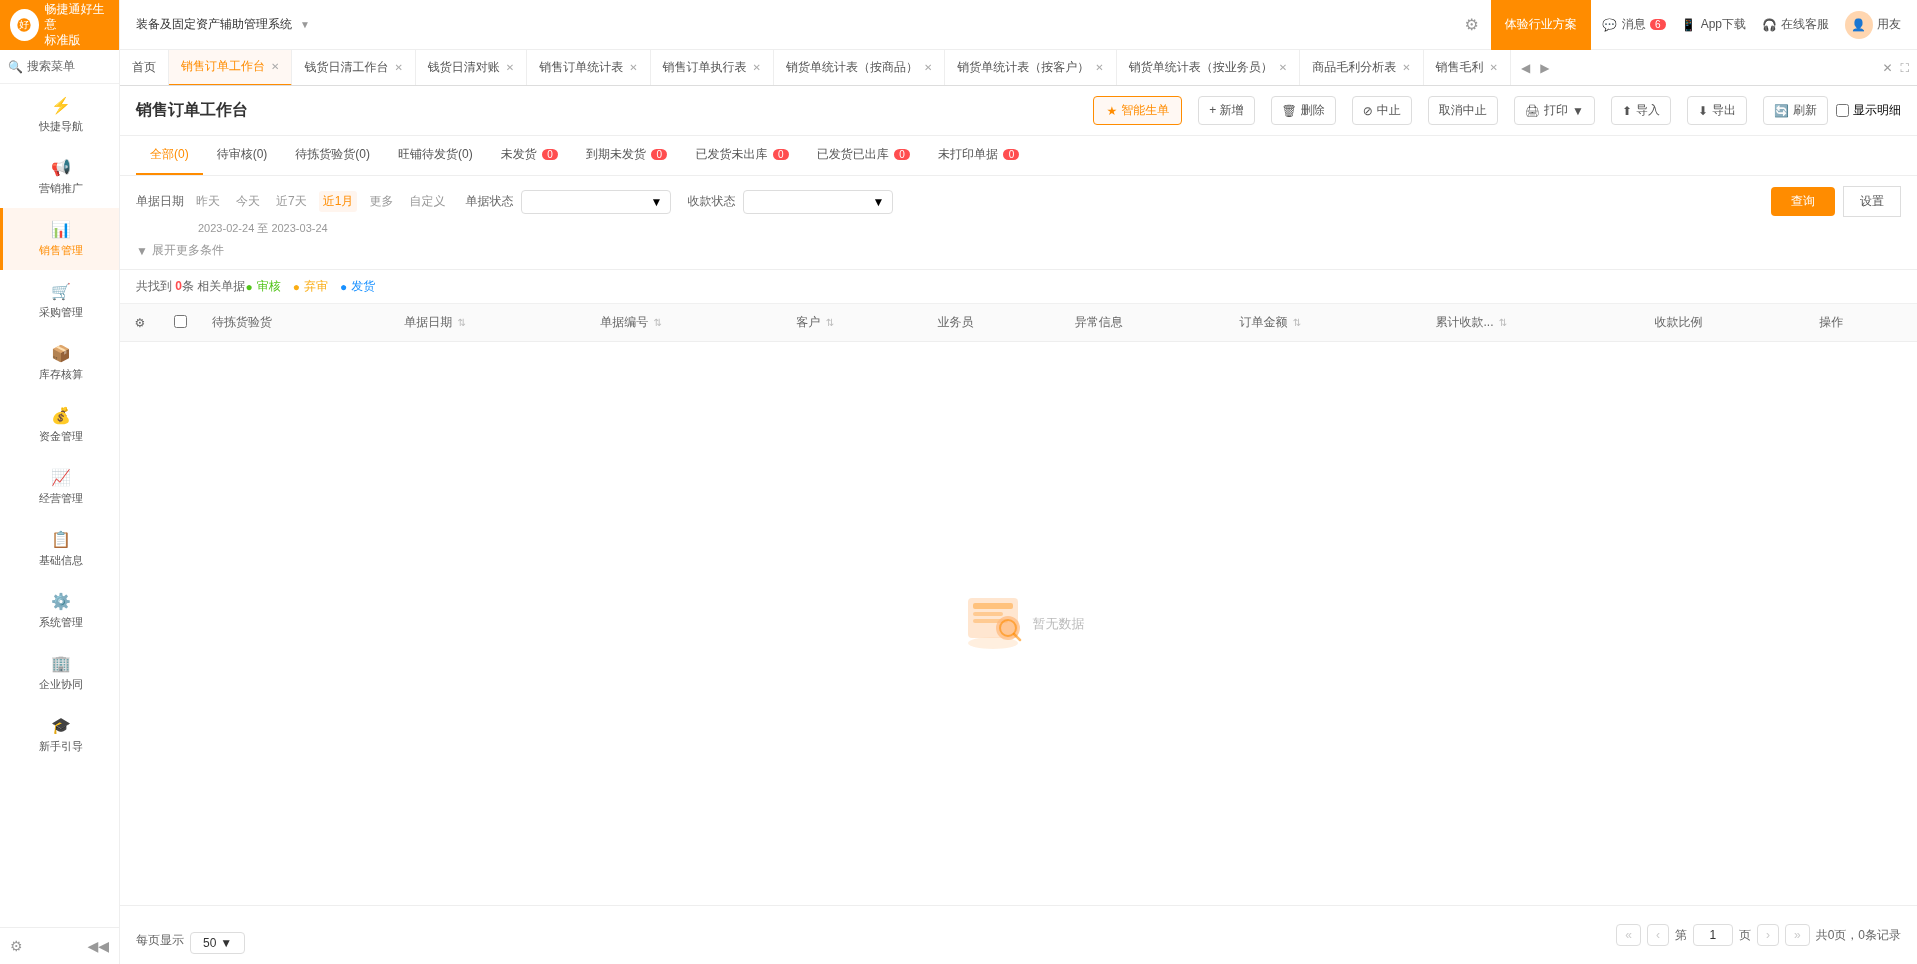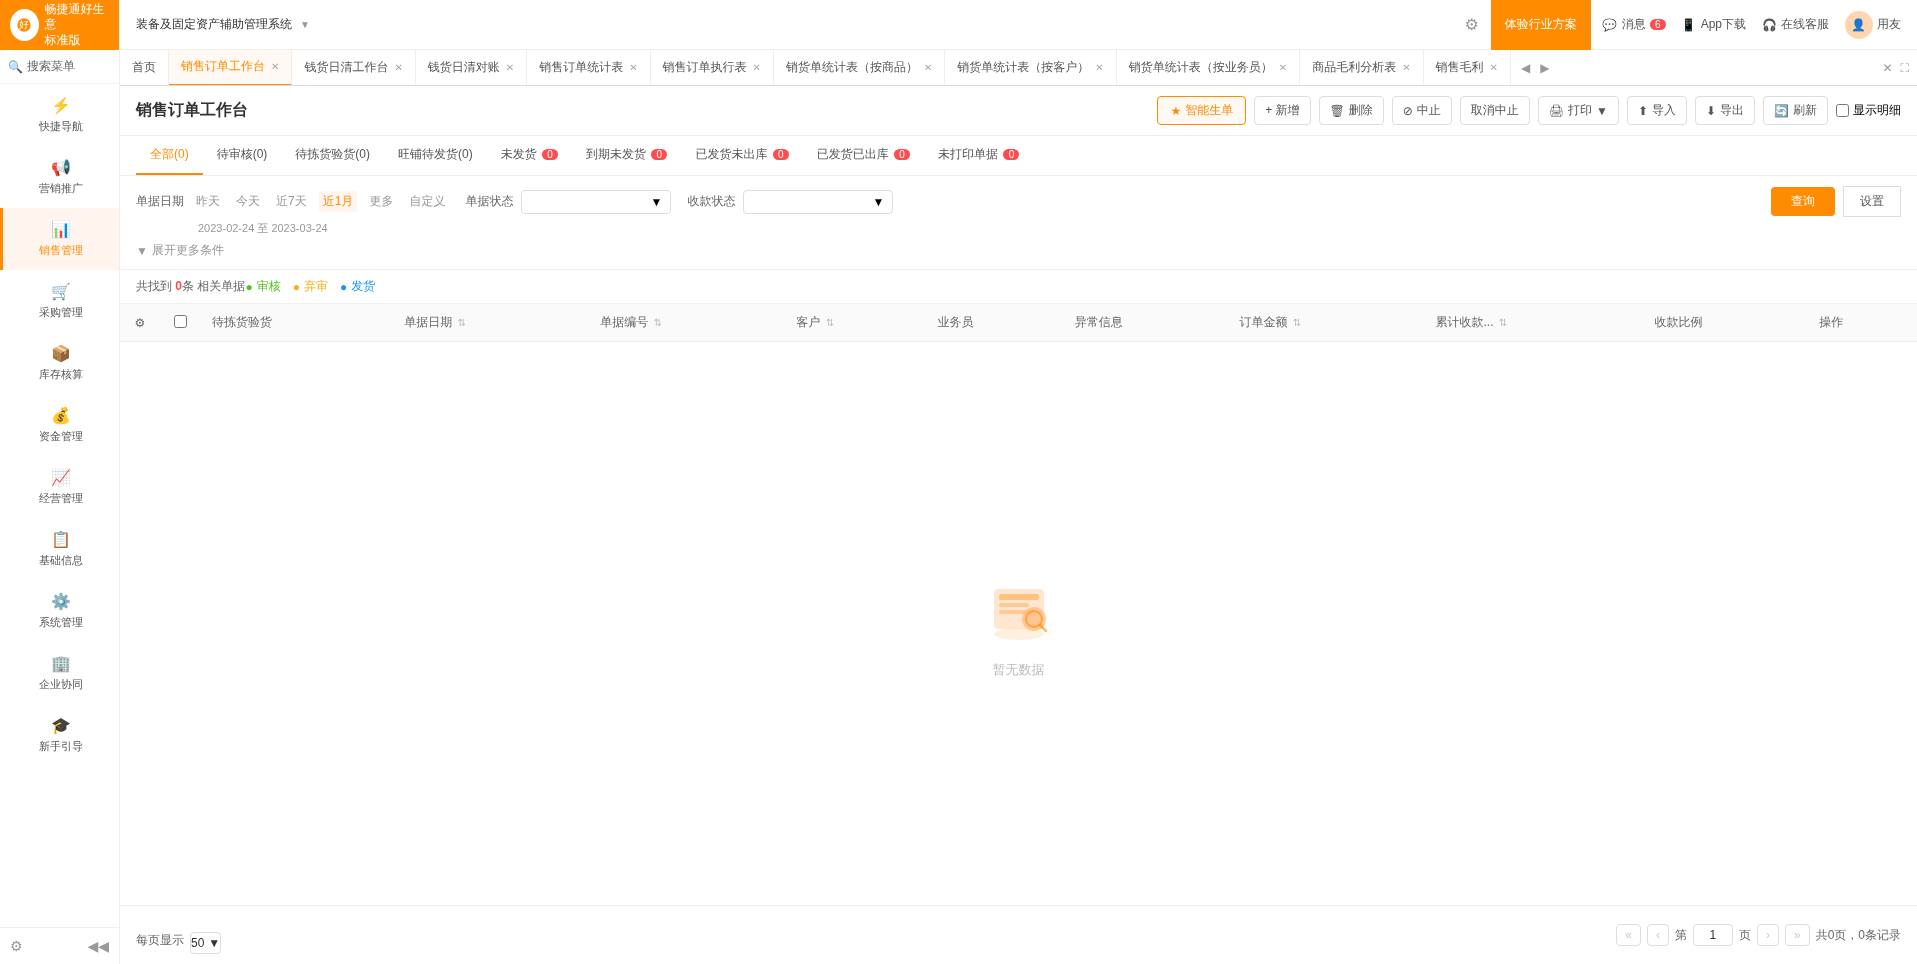--- a/index.html
+++ b/index.html
@@ -45,21 +45,21 @@
     .tabbar-actions { display: flex; align-items: center; gap: 4px; padding: 0 6px; flex-shrink: 0; margin-left: auto; }
     .tabbar-action-btn { color: #999; cursor: pointer; padding: 2px; }
 
     
     .content { flex: 1; display: flex; flex-direction: column; overflow: hidden; background: #f5f5f5; padding: 0; }
 
     
     .page-header { background: #fff; padding: 10px 16px; display: flex; align-items: center; justify-content: space-between; border-bottom: 1px solid #eee; }
     .page-title { font-size: 16px; font-weight: 600; color: #333; }
     .page-actions { display: flex; align-items: center; gap: 8px; }
-    .action-btn { display: flex; align-items: center; gap: 4px; padding: 5px 10px; border: 1px solid #ddd; border-radius: 4px; cursor: pointer; background: #fff; color: #555; font-size: 12px; }
+    .action-btn { display: flex; align-items: center; gap: 4px; padding: 5px 10px; border: 1px solid #ddd; border-radius: 4px; cursor: pointer; background: #fff; color: #555; font-size: 12px; margin-left: 8px; }
     .smart-btn { background: #fff8f3; border: 1px solid #ff8c00; color: #ff8c00; border-radius: 4px; padding: 5px 12px; cursor: pointer; display: flex; align-items: center; gap: 4px; font-size: 12px; }
 
     
     .sub-tabs { background: #fff; padding: 0 16px; display: flex; align-items: center; gap: 0; border-bottom: 1px solid #eee; }
     .sub-tab { padding: 10px 14px; cursor: pointer; color: #555; font-size: 12px; border-bottom: 2px solid transparent; white-space: nowrap; }
     .sub-tab.active { color: #ff8c00; border-bottom: 2px solid #ff8c00; }
     .sub-tab-badge { background: #ff4d4f; color: #fff; border-radius: 10px; padding: 0 4px; font-size: 10px; margin-left: 2px; min-width: 16px; display: inline-block; text-align: center; }
 
     
     .filter-area { background: #fff; padding: 10px 16px; border-bottom: 1px solid #eee; }
@@ -89,28 +89,28 @@
 
     table { width: 100%; border-collapse: collapse; }
     thead tr { background: #fafafa; }
     th { padding: 10px 12px; text-align: left; color: #666; font-weight: 500; border-bottom: 1px solid #eee; white-space: nowrap; font-size: 12px; }
     th.sortable { cursor: pointer; }
     .sort-icon { color: #bbb; font-size: 10px; margin-left: 2px; }
     .th-checkbox { width: 40px; text-align: center; }
     .th-settings { width: 40px; text-align: center; }
 
     
-    .empty-state { flex: 1; display: flex; flex-direction: column; align-items: center; justify-content: center; padding: 60px 0; }
+    .empty-state { flex: 1; display: flex; flex-direction: row; align-items: center; justify-content: center; padding: 60px 0; }
     .empty-icon { width: 80px; height: 80px; margin-bottom: 12px; }
     .empty-text { color: #bbb; font-size: 13px; }
 
     
     .table-footer { padding: 10px 16px; display: flex; align-items: center; justify-content: space-between; border-top: 1px solid #eee; background: #fff; }
     .page-size-select { display: flex; gap: 6px; color: #666; margin-top: 16px; }
-    .page-size-dropdown { border: 1px solid #ddd; border-radius: 4px; padding: 3px 0; color: #333; cursor: pointer; display: flex; align-items: center; gap: 4px; }
+    .page-size-dropdown { border: 1px solid #ddd; border-radius: 4px; padding: 3px 12px; color: #333; cursor: pointer; display: flex; align-items: center; gap: 4px; }
     .pagination { display: flex; align-items: center; gap: 6px; color: #666; }
     .pagination-btn { padding: 3px 8px; border: 1px solid #ddd; border-radius: 4px; cursor: pointer; color: #555; }
     .pagination-btn.disabled { color: #ccc; cursor: not-allowed; }
     .pagination-input { width: 40px; text-align: center; border: 1px solid #ddd; border-radius: 4px; padding: 3px; color: #333; }
     .page-total { color: #666; }
 
     
     .table-scroll { overflow-x: auto; }
     .table-scroll::-webkit-scrollbar { height: 8px; }
     .table-scroll::-webkit-scrollbar-track { background: #f1f1f1; }

